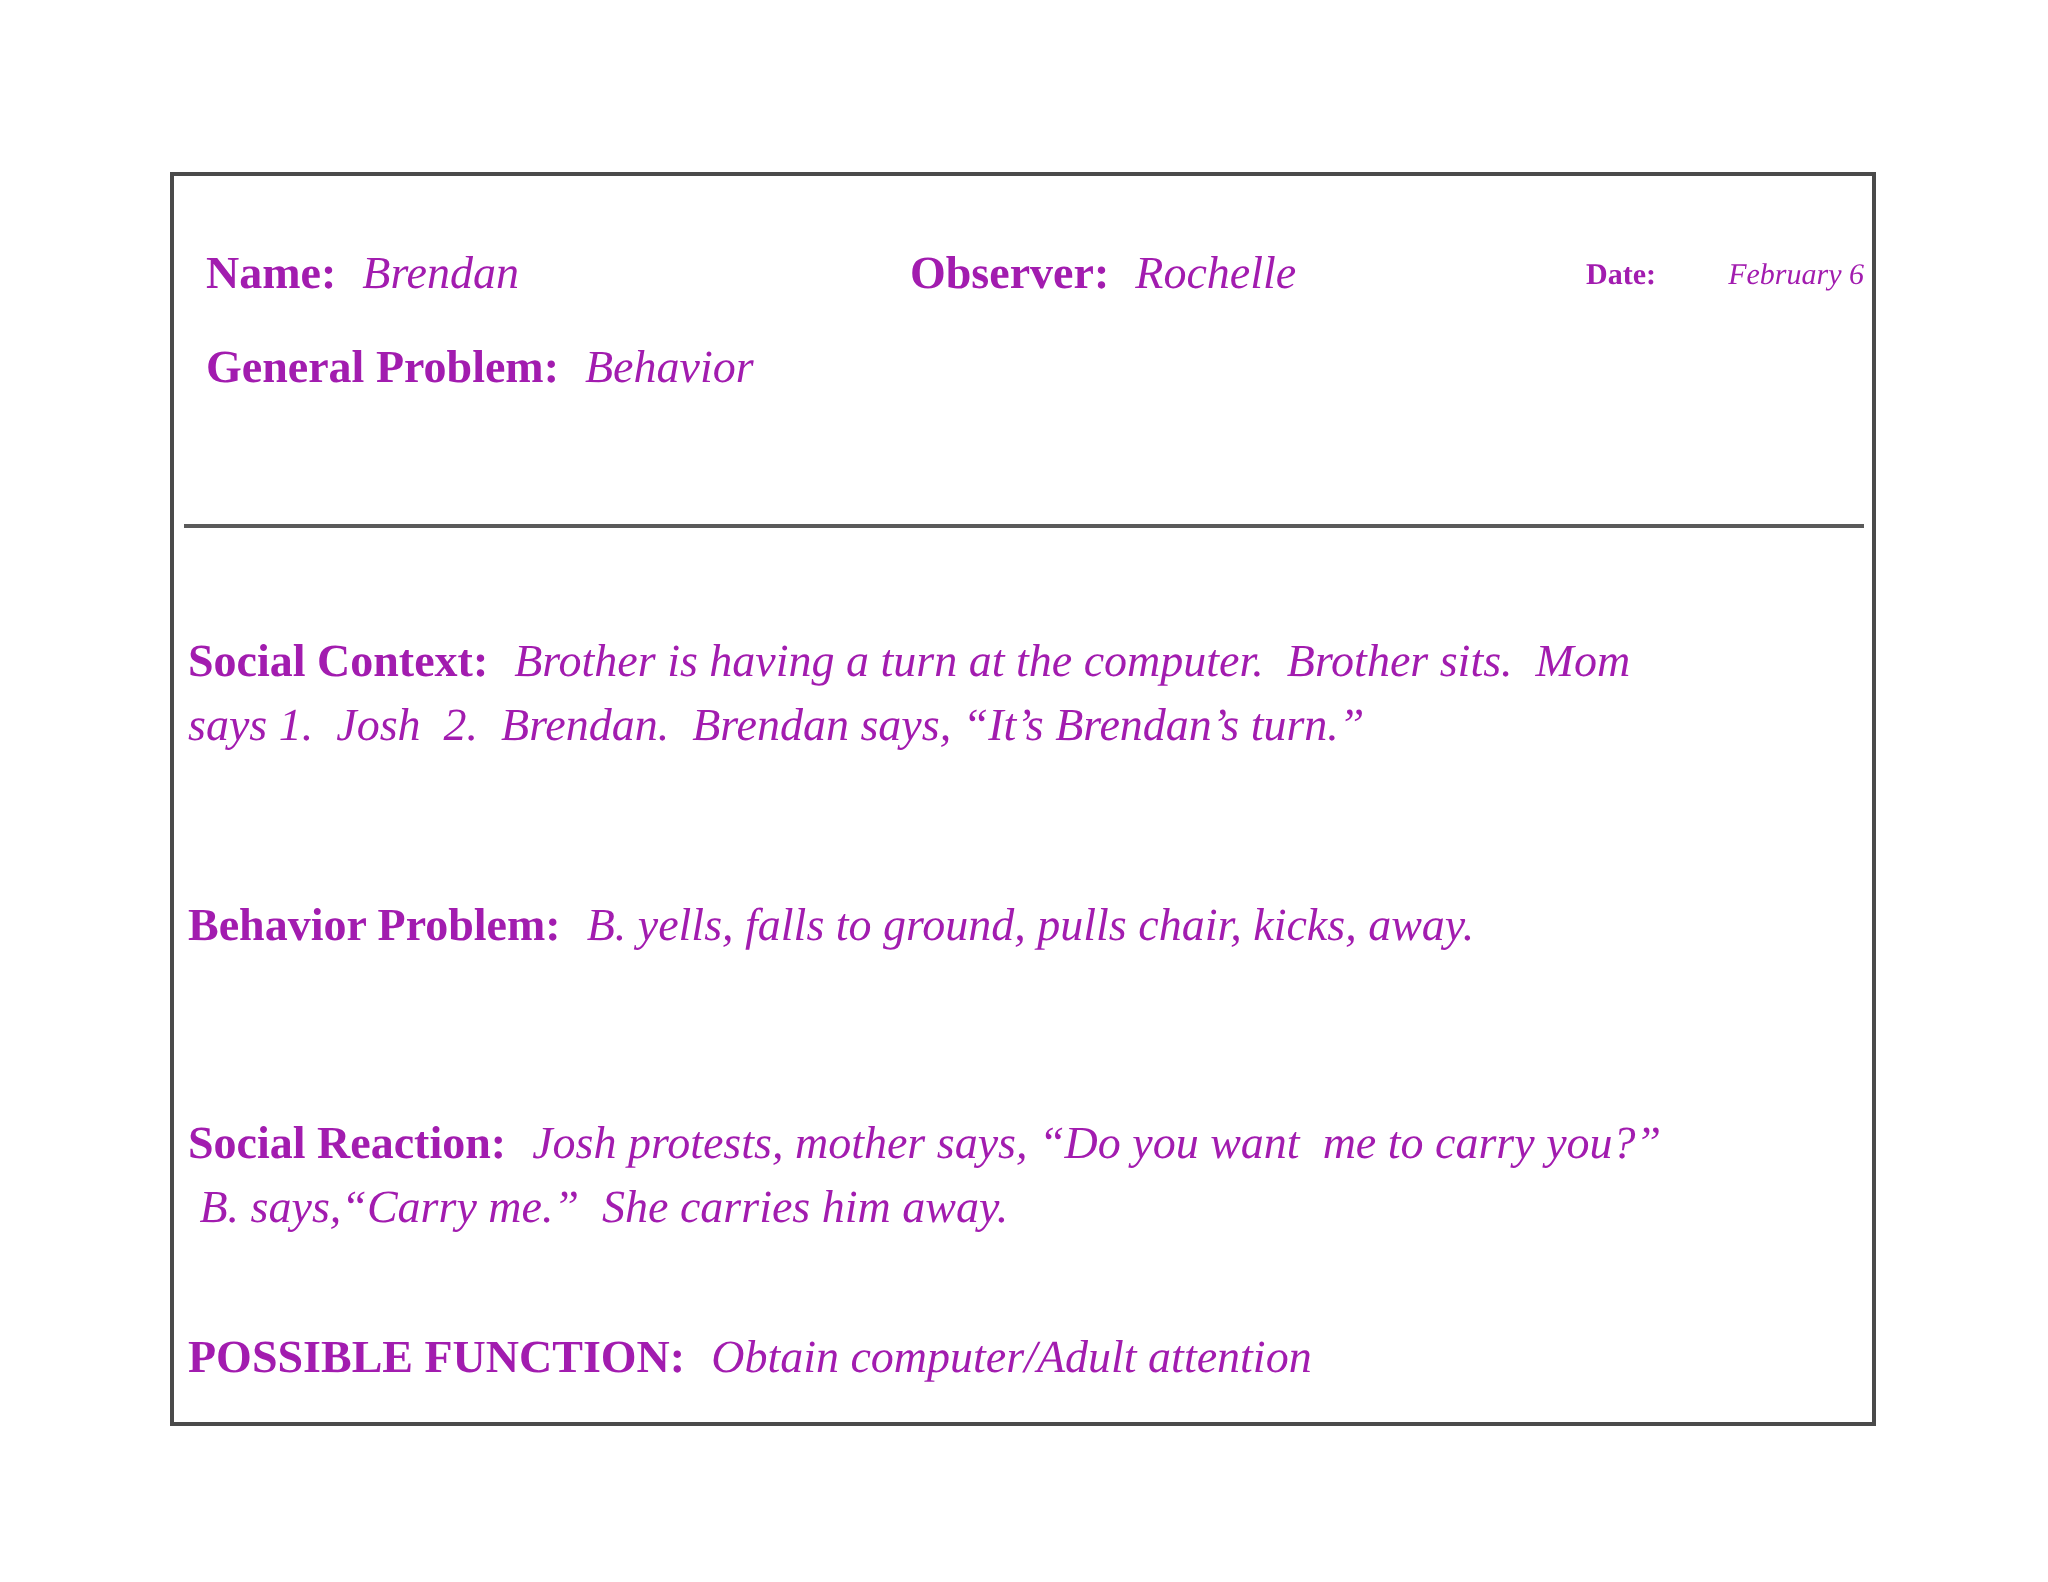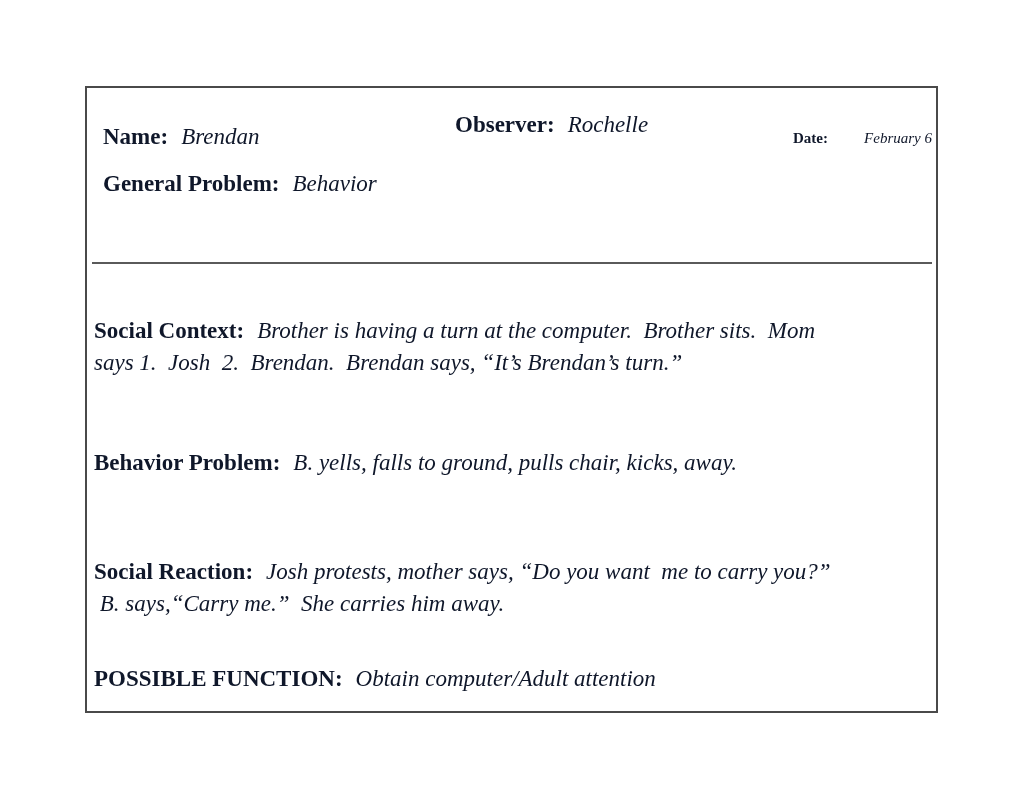--- a/index.html
+++ b/index.html
@@ -6,21 +6,21 @@
     margin: 0;
     padding: 0;
     background: #ffffff;
   }
   .page {
     position: relative;
     width: 1024px;
     height: 791px;
     background: #ffffff;
     font-family: "Liberation Serif", "DejaVu Serif", serif;
-    color: #0f172a;
+    color: #a21caf;
     overflow: hidden;
   }
   .form-box {
     position: absolute;
     left: 85px;
     top: 86px;
     width: 853px;
     height: 627px;
     box-sizing: border-box;
     border: 2px solid #4a4a4a;
@@ -61,21 +61,21 @@
   }
 </style>
 </head>
 <body>
 
 <div class="page">
   <div class="form-box">
 
     <div class="field" style="left:16px; top:33px;"><span class="label">Name:</span><span class="value">Brendan</span></div>
 
-    <div class="field" style="left:368px; top:21px;"><span class="label">Observer:</span><span class="value">Rochelle</span></div>
+    <div class="field" style="left:368px; top:33px;"><span class="label">Observer:</span><span class="value">Rochelle</span></div>
 
     <div class="datetime">
       <div class="dt-row">
           <span class="label">Date:</span>
           <span class="value">February 6</span>
         </div>
     </div>
 
     <div class="field" style="left:16px; top:80px;"><span class="label">General Problem:</span><span class="value">Behavior</span></div>
 

